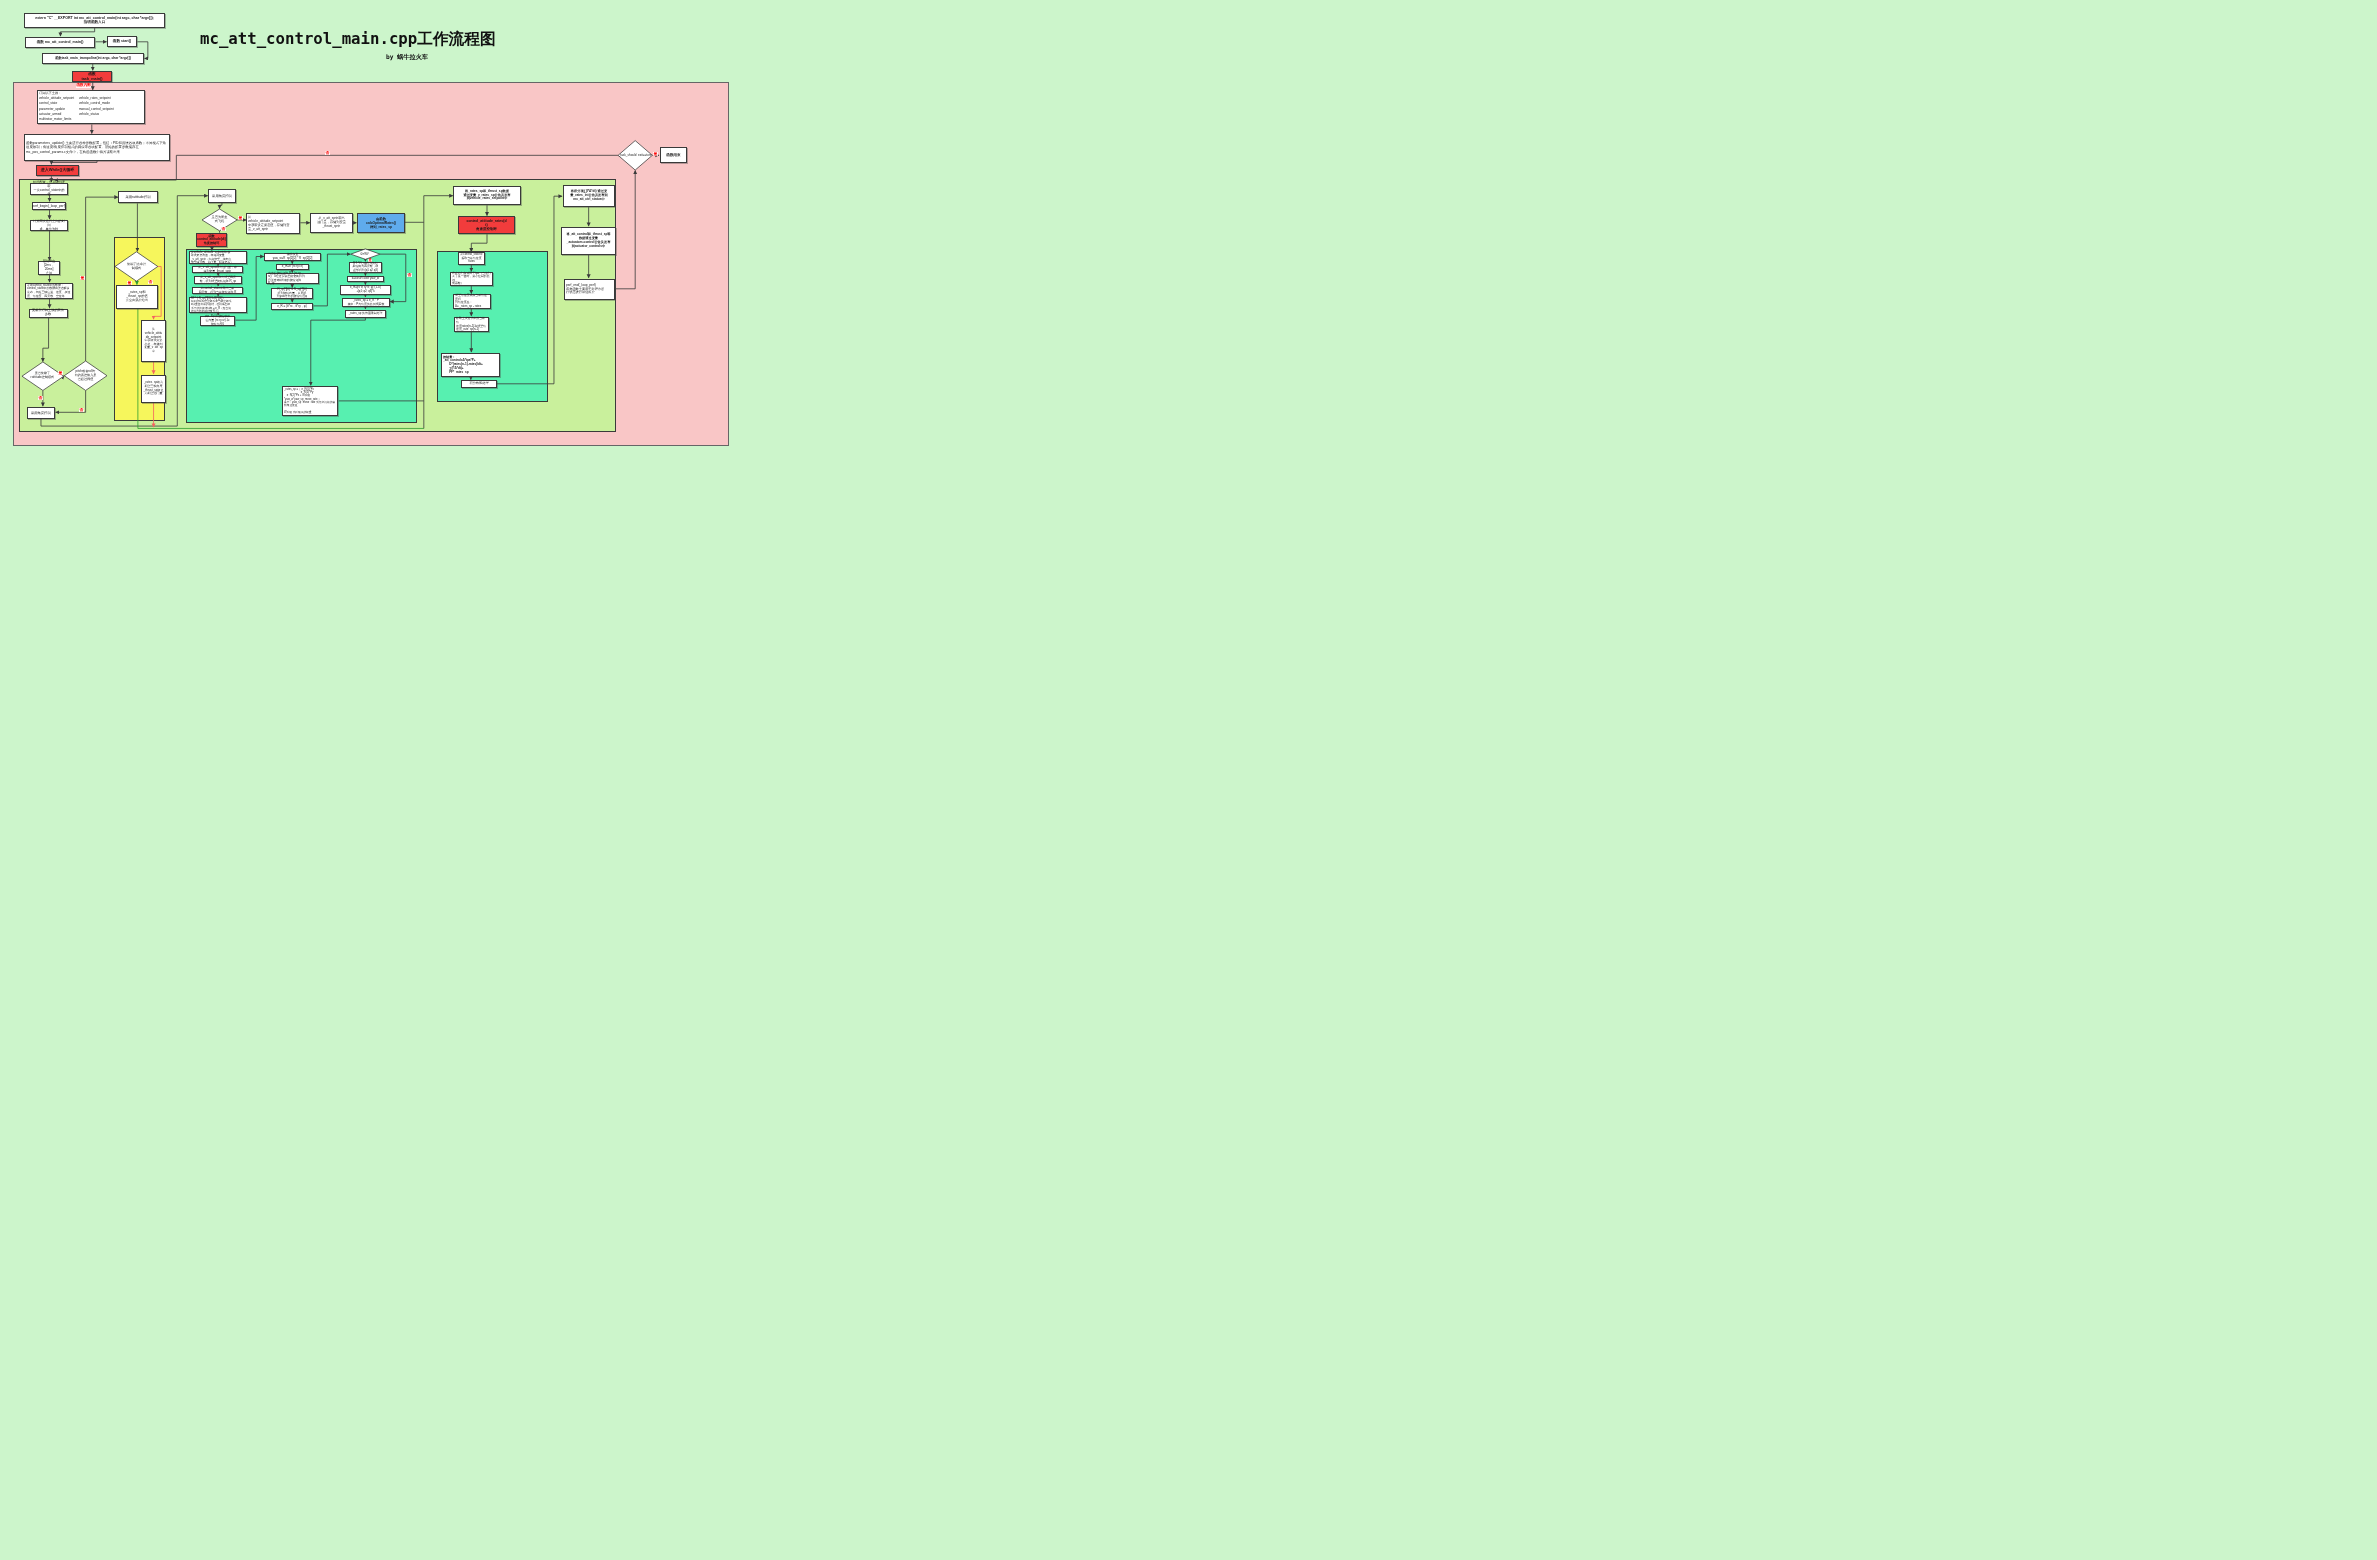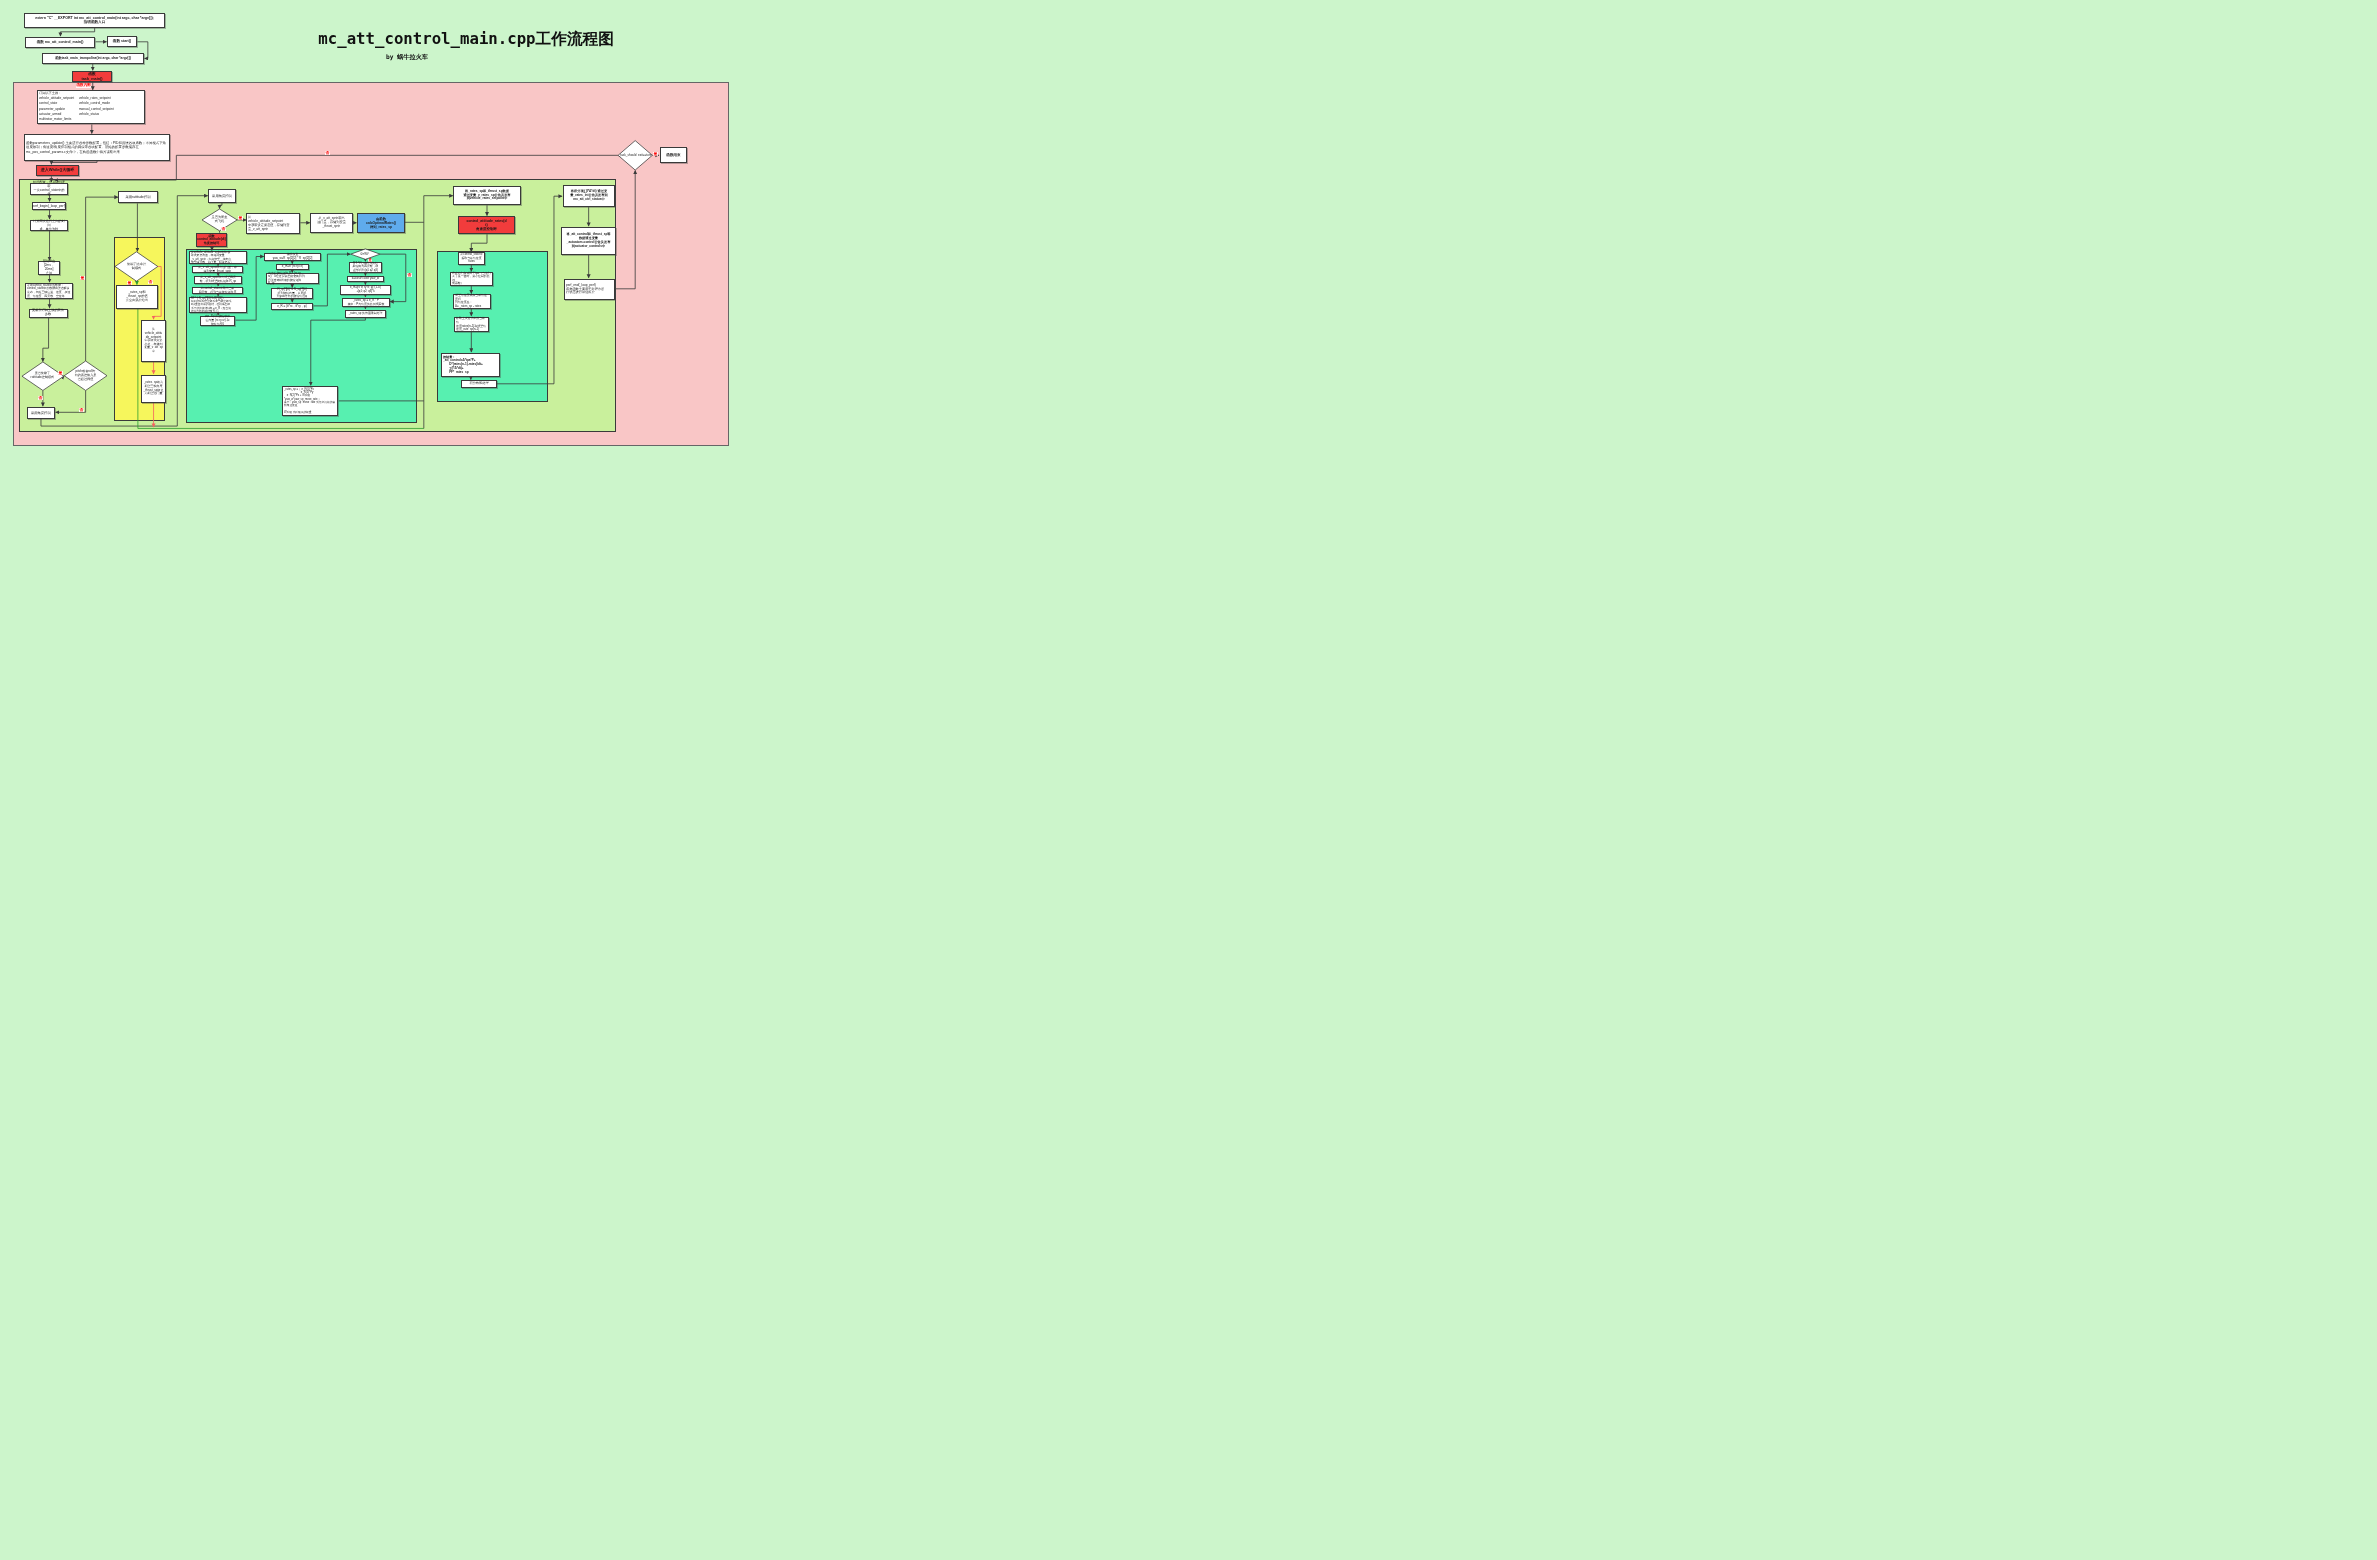--- a/index.html
+++ b/index.html
@@ -1,18 +1,18 @@
 <!DOCTYPE html>
 <html style="font-size:7.6px"><head>
 <meta charset="utf-8">
 <style>
   html,body{margin:0;padding:0;background:#ccf5cb;}
   #page{position:relative;width:746px;height:456px;background:#ccf5cb;overflow:hidden;
         font-family:"Liberation Sans",sans-serif;}
-  #title{position:absolute;left:200px;top:28.5px;width:414px;text-align:right;
+  #title{position:absolute;left:200px;top:28.5px;width:414px;text-align:left;
          font-family:"DejaVu Sans Mono",monospace;font-weight:bold;font-size:15.7px;color:#111;z-index:4;}
   #subtitle{position:absolute;left:200px;top:53px;width:414px;text-align:center;
          font-family:"DejaVu Sans Mono",monospace;font-weight:bold;font-size:6.2px;color:#111;z-index:4;}
   .region{position:absolute;border:0.8px solid #555;box-sizing:border-box;z-index:1;}
   #edges{position:absolute;left:0;top:0;z-index:2;}
   .node{position:absolute;box-sizing:border-box;display:flex;align-items:center;justify-content:center;
         text-align:center;white-space:pre-line;border:0.7px solid #3a3a3a;background:#fff;
         box-shadow:1px 1px 0 rgba(70,70,70,.38);line-height:1.22;color:#1c1c1c;padding:0.5px 1px;z-index:3;}
   .node.red{background:#f23c3c;font-weight:bold;color:#161616;}
   .node.blue{background:#5fabec;font-weight:bold;}

